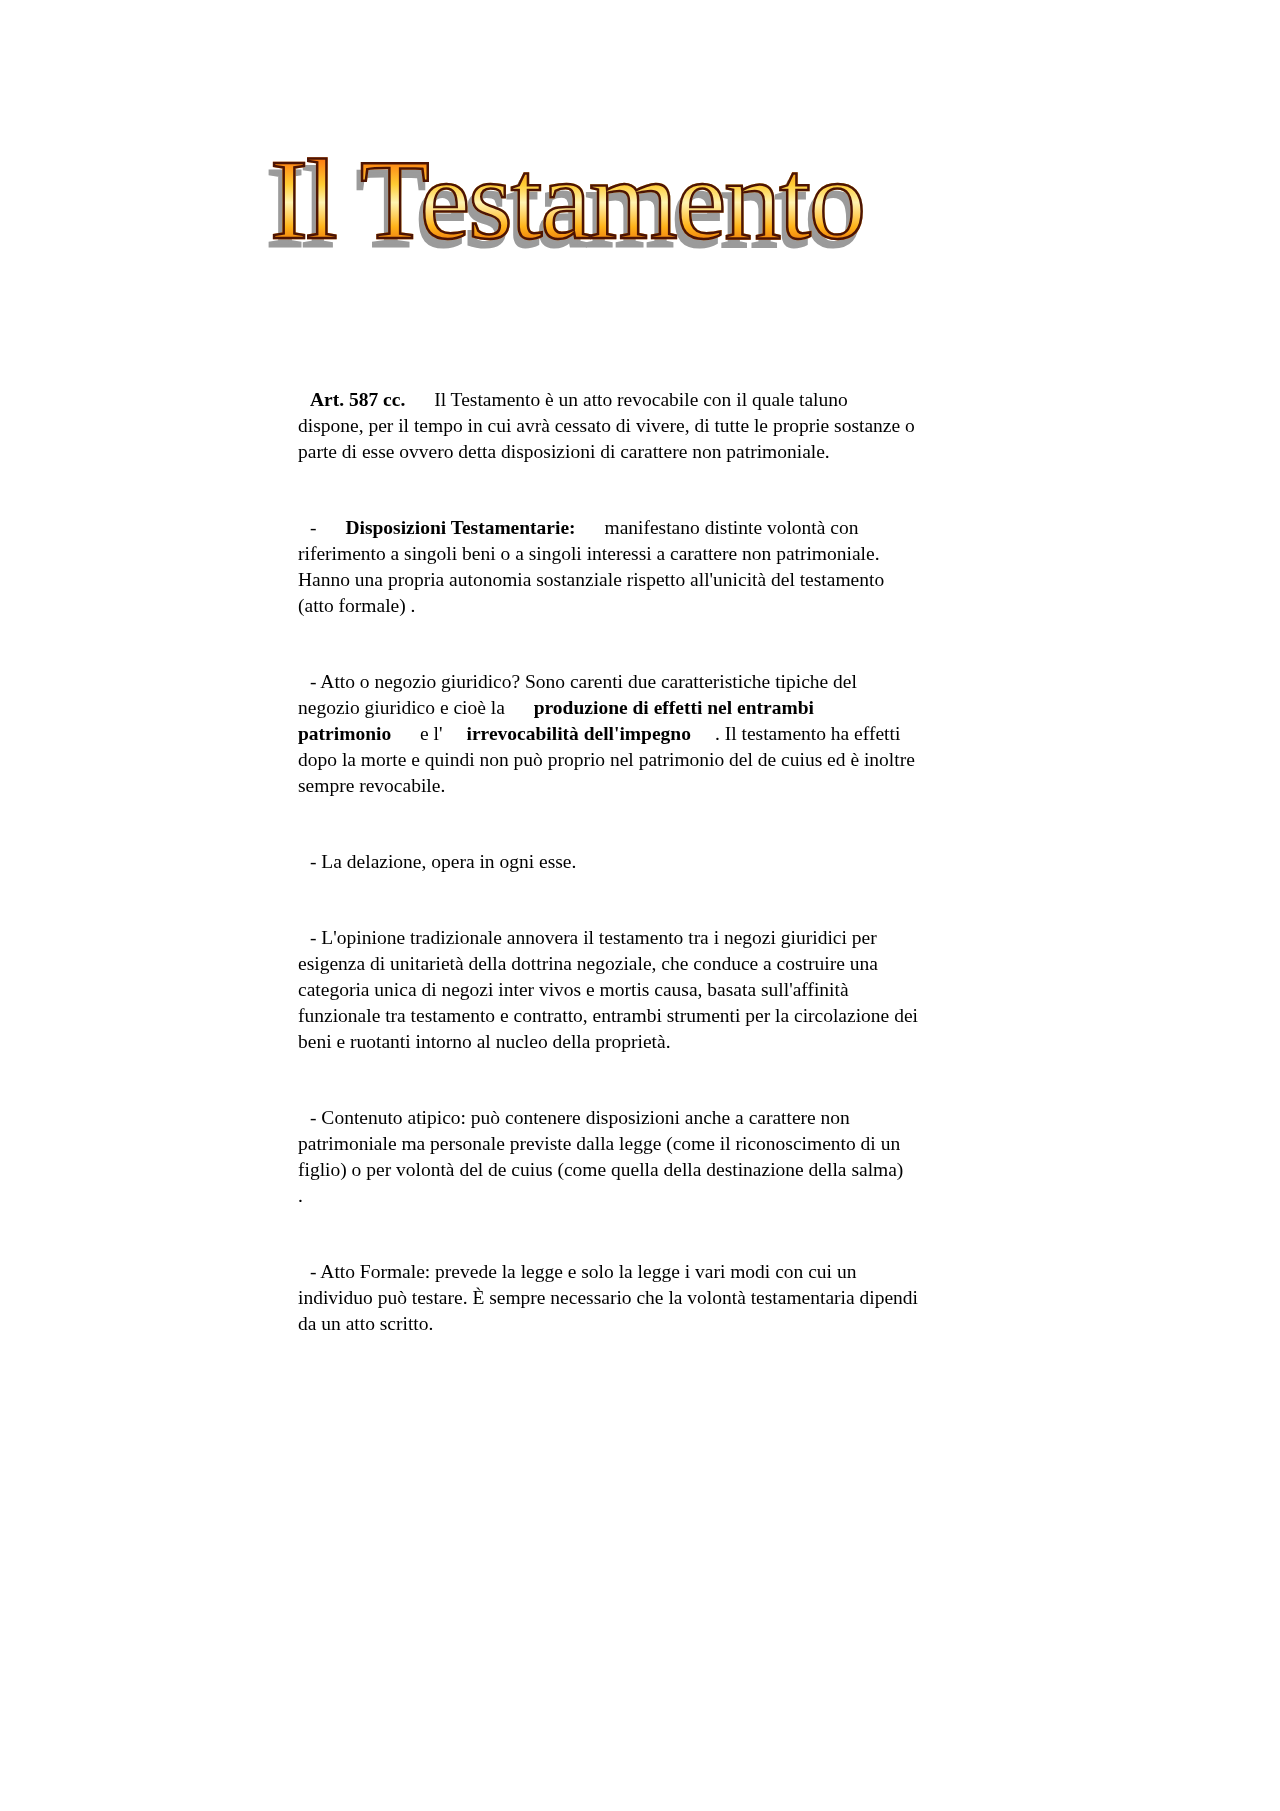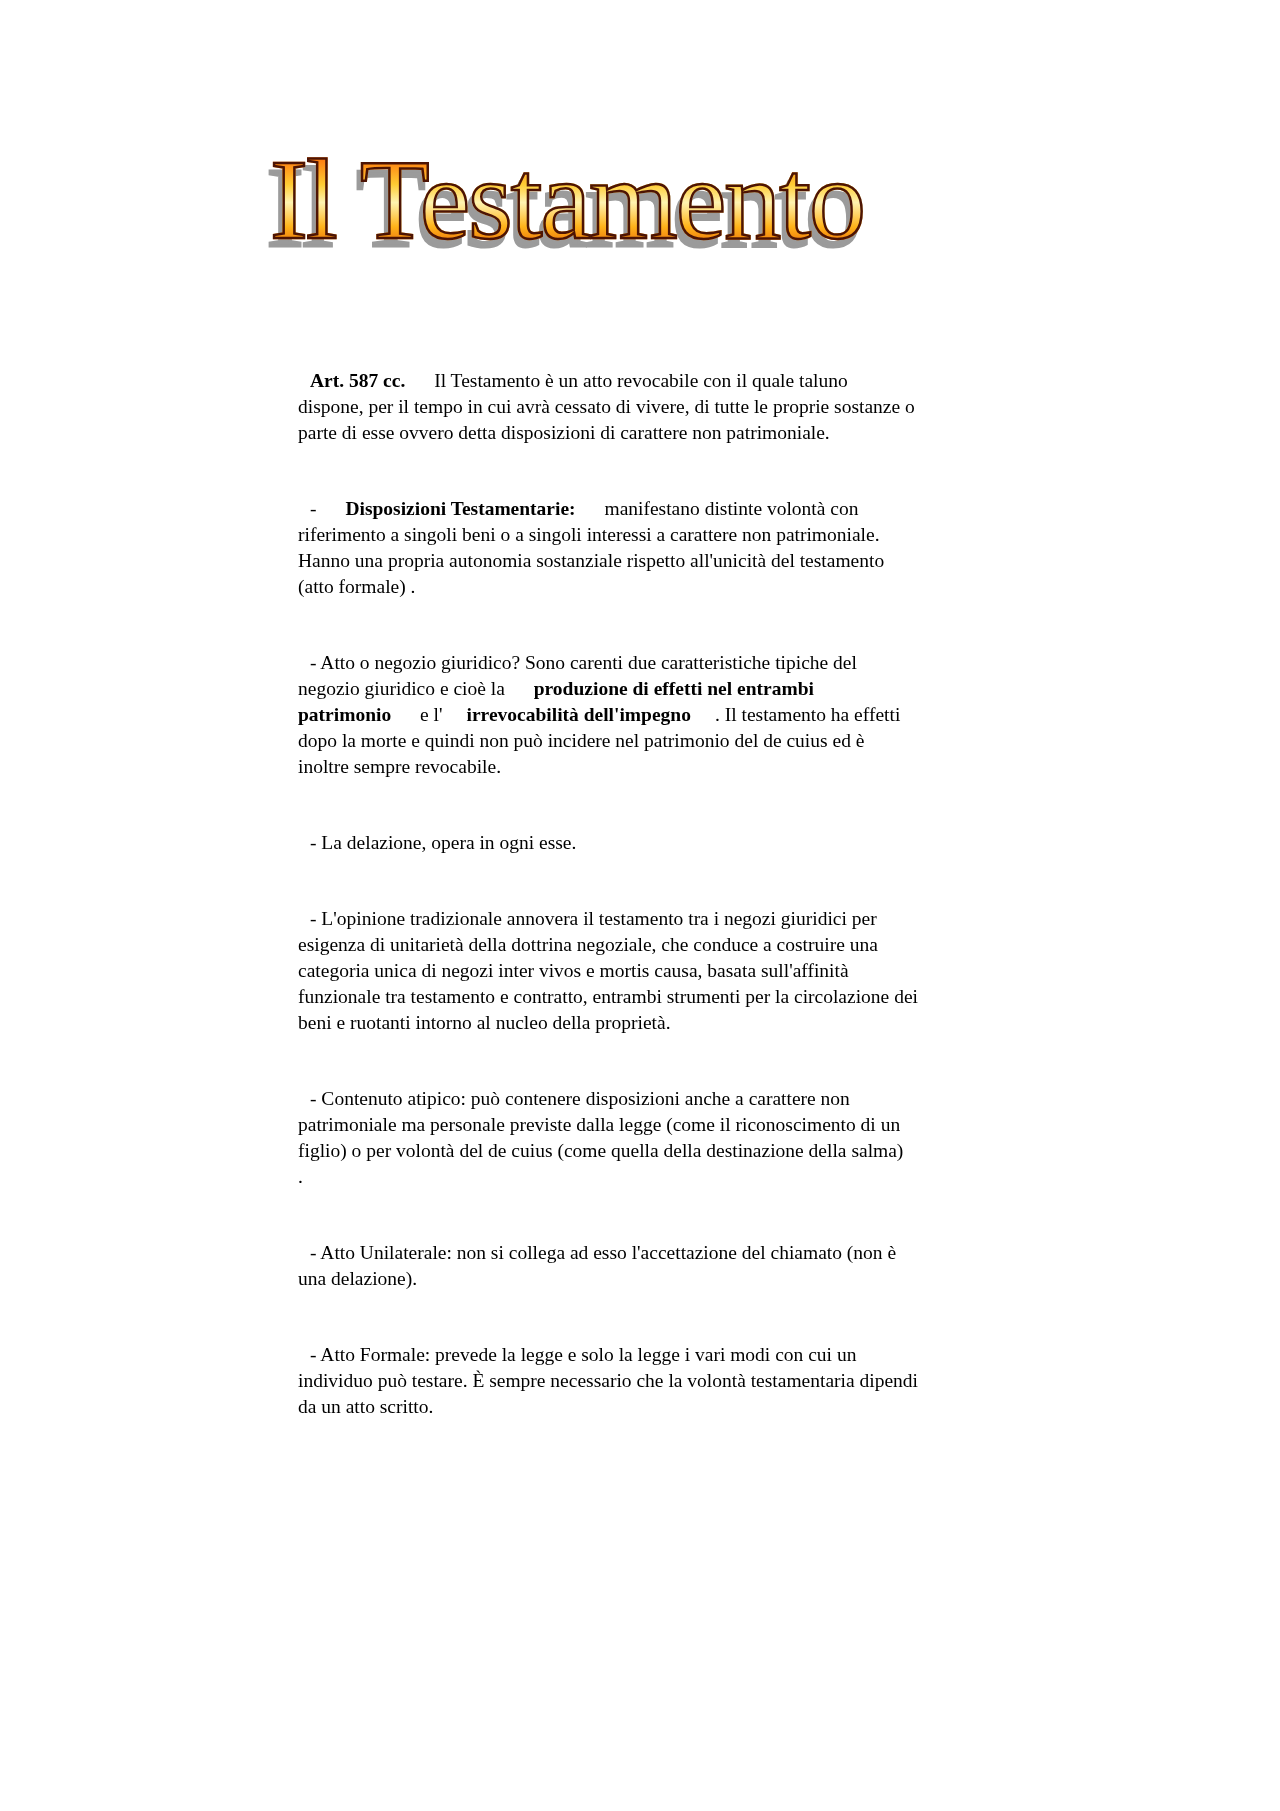--- a/index.html
+++ b/index.html
@@ -50,21 +50,21 @@
       -webkit-background-clip: text;
       background-clip: text;
       color: transparent;
     }
   }
 
   
   .doc-body {
     position: absolute;
     left: 250px;
-    top: 320px;
+    top: 339px;
     width: 668px;
     font-size: 19.5px;
     line-height: 26px;
   }
   .doc-body p {
     margin: 0 0 26px 0;
   }
   .doc-body b { font-weight: bold; }
 </style>
 </head>
@@ -73,21 +73,20 @@
 <div class="page">
 
   <div class="title-wrap">
     <span class="title-shadow" aria-hidden="true">Il Testamento</span>
     <span class="title-text">Il Testamento</span>
   </div>
 
   <div class="doc-body">
       <p><b>Art. 587 cc.</b><span>  Il Testamento è un atto revocabile con il quale taluno dispone, per il tempo in cui avrà cessato di vivere, di tutte le proprie sostanze o parte di esse ovvero detta disposizioni di carattere non patrimoniale.</span></p>
       <p><span>- </span><b>Disposizioni Testamentarie:</b><span> manifestano distinte volontà con riferimento a singoli beni o a singoli interessi a carattere non patrimoniale. Hanno una propria autonomia sostanziale rispetto all'unicità del testamento (atto formale) .</span></p>
-      <p><span>- Atto o negozio giuridico? Sono carenti due caratteristiche tipiche del negozio giuridico e cioè la </span><b>produzione di effetti nel entrambi patrimonio</b><span> e l'</span><b>irrevocabilità dell'impegno</b><span>. Il testamento ha effetti dopo la morte e quindi non può incidere nel patrimonio del de cuius ed è inoltre sempre revocabile.</span></p>
+      <p><span>- Atto o negozio giuridico? Sono carenti due caratteristiche tipiche del negozio giuridico e cioè la </span><b>produzione di effetti nel entrambi patrimonio</b><span> e l'</span><b>irrevocabilità dell'impegno</b><span>. Il testamento ha effetti dopo la morte e quindi non può proprio nel patrimonio del de cuius ed è inoltre sempre revocabile.</span></p>
       <p><span>- La delazione, opera in ogni esse.</span></p>
       <p><span>- L'opinione tradizionale annovera il testamento tra i negozi giuridici per esigenza di unitarietà  della dottrina negoziale, che conduce a costruire una categoria unica di negozi inter vivos e mortis causa, basata sull'affinità funzionale tra testamento e contratto, entrambi strumenti per la circolazione dei beni e ruotanti intorno al nucleo della proprietà.</span></p>
       <p><span>- Contenuto atipico: può contenere disposizioni anche a carattere non patrimoniale ma personale previste dalla legge (come il riconoscimento di un figlio) o per volontà del de cuius (come quella della destinazione della salma) .</span></p>
-      <p><span>- Atto Unilaterale: non si collega ad esso l'accettazione del chiamato (non è una delazione).</span></p>
       <p><span>- Atto Formale: prevede la legge e solo la legge i vari modi con cui un individuo può testare. È sempre necessario che la volontà testamentaria dipendi da un atto scritto.</span></p>
     </div>
 
 </div>
 
 </body></html>

